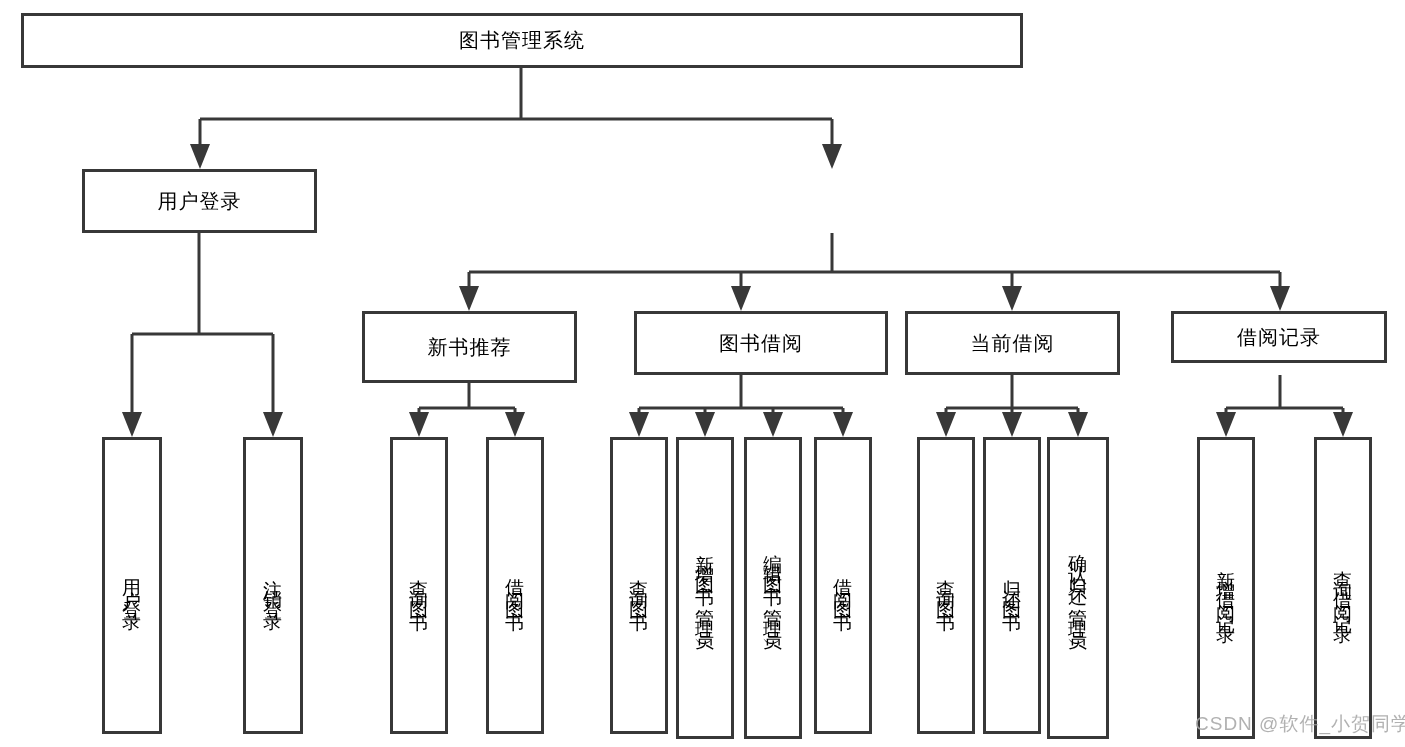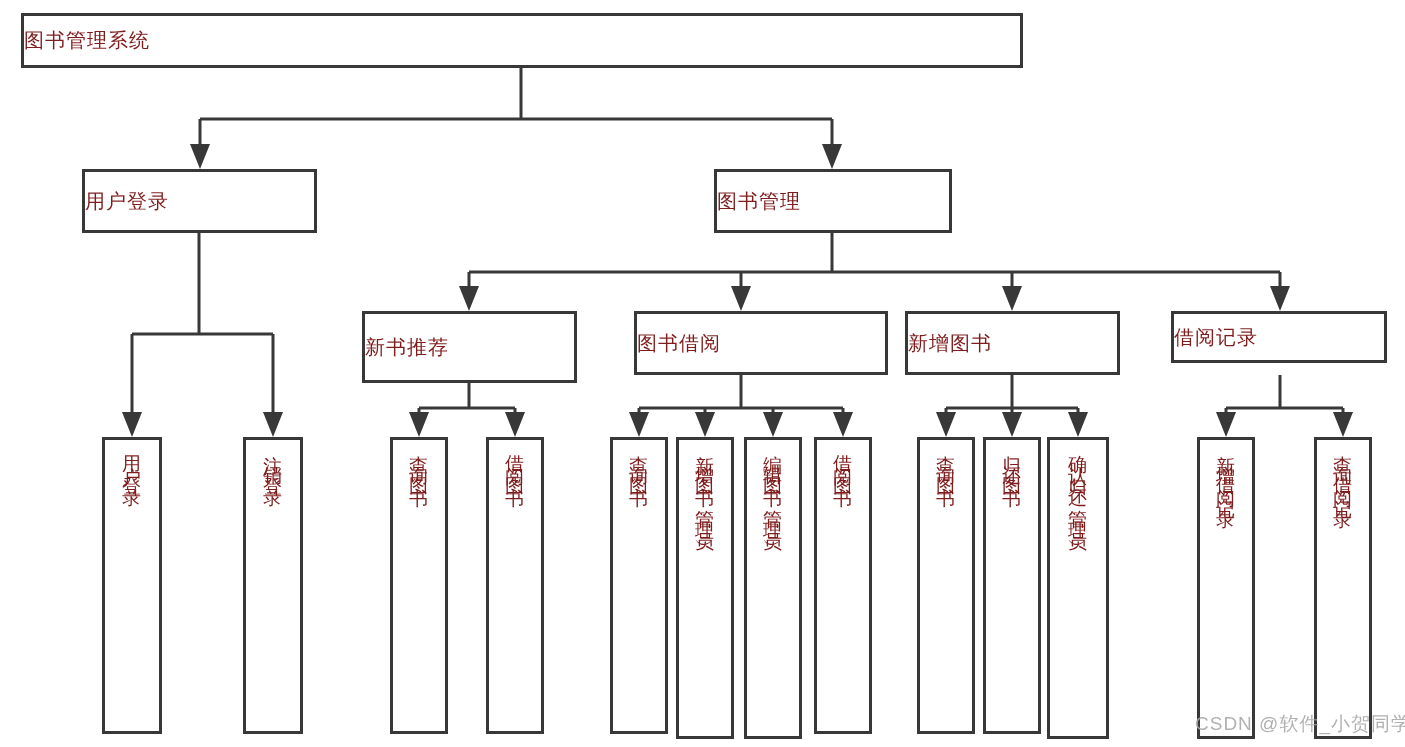--- a/index.html
+++ b/index.html
@@ -9,23 +9,24 @@
     background:#ffffff;
     font-family:"Liberation Sans","DejaVu Sans",sans-serif;
     overflow:hidden;
   }
   #connectors{position:absolute;left:0;top:0;z-index:1;}
   .node{
     position:absolute;
     box-sizing:border-box;
     border:3px solid #383838;
     background:#ffffff;
-    color:#7f1d1d;
+    color:#000000;
     display:flex;
     align-items:center;
+    justify-content:center;
     z-index:2;
   }
   .hnode{font-size:20px;letter-spacing:1px;}
   .vnode{
     font-size:19px;
     writing-mode:vertical-rl;
     text-orientation:mixed;
     letter-spacing:11px;
     line-height:1;
   }
@@ -83,32 +84,29 @@
     </g>
   </svg>
 
   <div class="node hnode" style="left:21px;top:13px;width:1002px;height:55px;">
     <span>图书管理系统</span>
   </div>
 
   <div class="node hnode" style="left:82px;top:169px;width:235px;height:64px;">
     <span>用户登录</span>
   </div>
-  <div class="node hnode" style="left:714px;top:169px;width:238px;height:64px;">
-    <span>图书管理</span>
-  </div>
 
   <div class="node hnode" style="left:362px;top:311px;width:215px;height:72px;">
     <span>新书推荐</span>
   </div>
   <div class="node hnode" style="left:634px;top:311px;width:254px;height:64px;">
     <span>图书借阅</span>
   </div>
   <div class="node hnode" style="left:905px;top:311px;width:215px;height:64px;">
-    <span>新增图书</span>
+    <span>当前借阅</span>
   </div>
   <div class="node hnode" style="left:1171px;top:311px;width:216px;height:52px;">
     <span>借阅记录</span>
   </div>
 
   <div class="node vnode" style="left:102px;top:437px;width:60px;height:297px;">
     <span>用户登录</span>
   </div>
   <div class="node vnode" style="left:243px;top:437px;width:60px;height:297px;">
     <span>注销登录</span>

